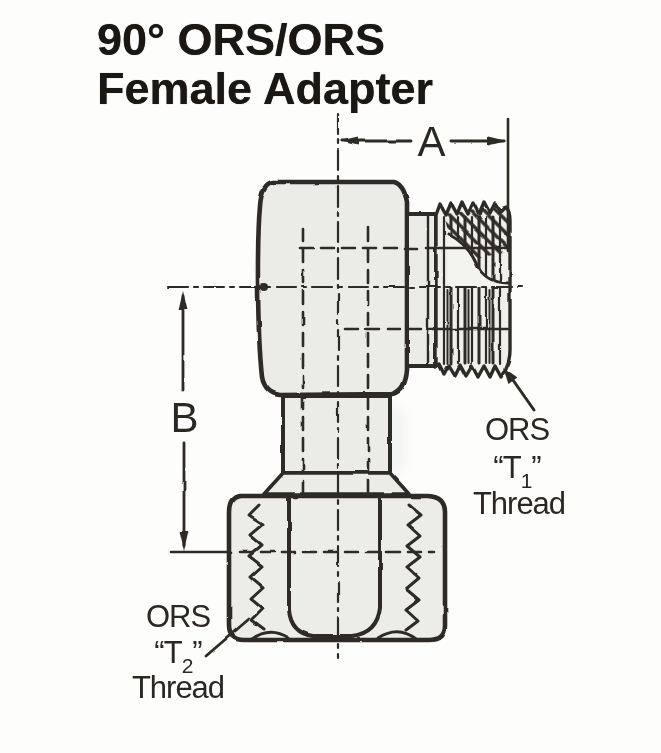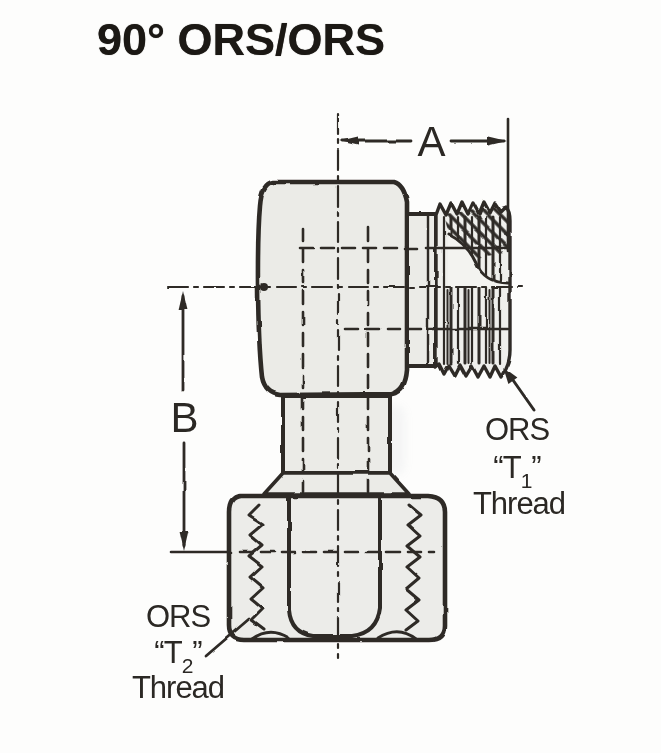--- a/index.html
+++ b/index.html
@@ -37,20 +37,21 @@
     letter-spacing:-1px;
   }
 </style>
 </head>
 <body>
 
 <div class="page">
 
   <div class="title">
     <div>90° ORS/ORS</div>
+    <div>Female Adapter</div>
   </div>
 
   <svg class="diagram" width="661" height="753" viewBox="0 0 661 753">
     <defs>
       <filter id="rough" x="-5%" y="-5%" width="110%" height="110%">
         <feTurbulence type="fractalNoise" baseFrequency="0.045" numOctaves="2" seed="7" result="n"></feTurbulence>
         <feDisplacementMap in="SourceGraphic" in2="n" scale="2.6" xChannelSelector="R" yChannelSelector="G" result="d"></feDisplacementMap>
         <feGaussianBlur in="d" stdDeviation="0.3"></feGaussianBlur>
       </filter>
       <filter id="soft">

